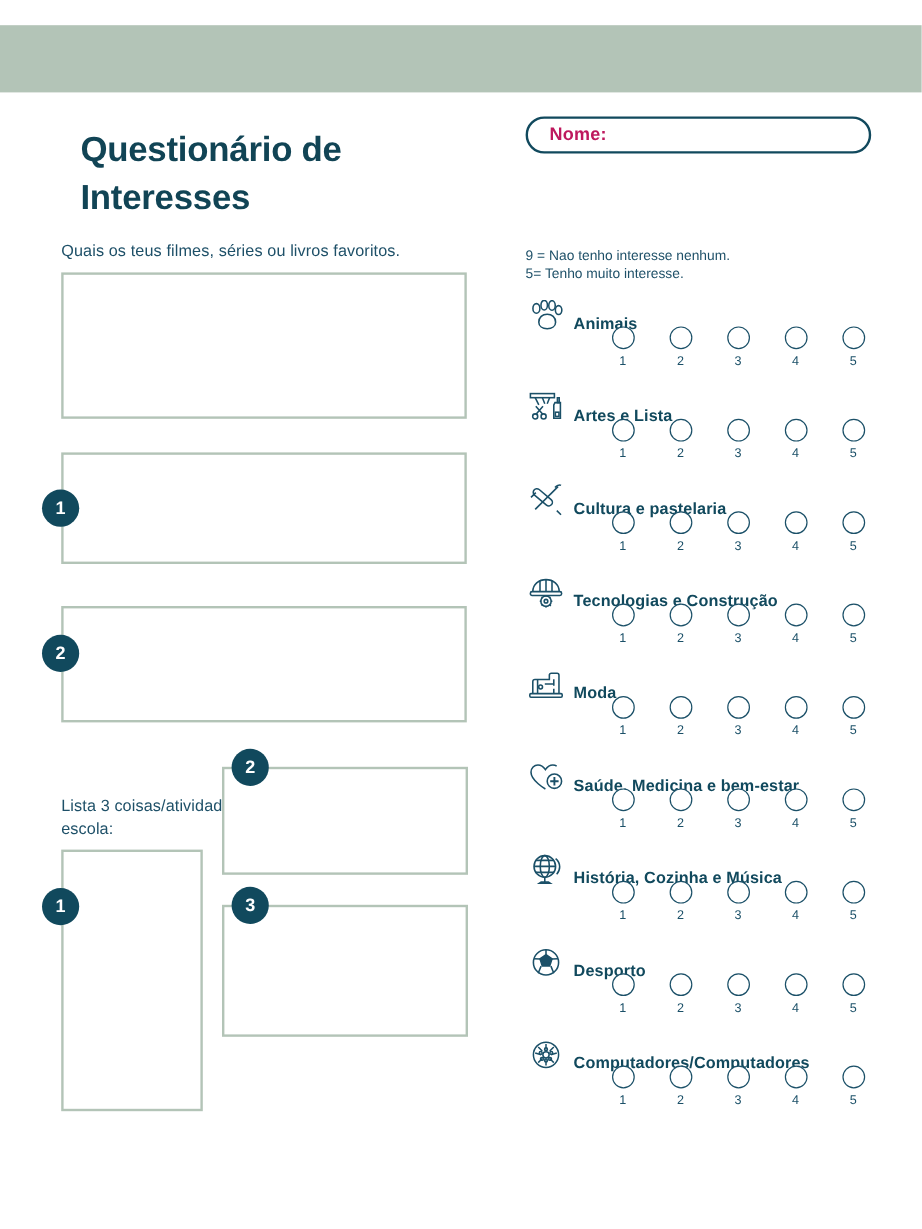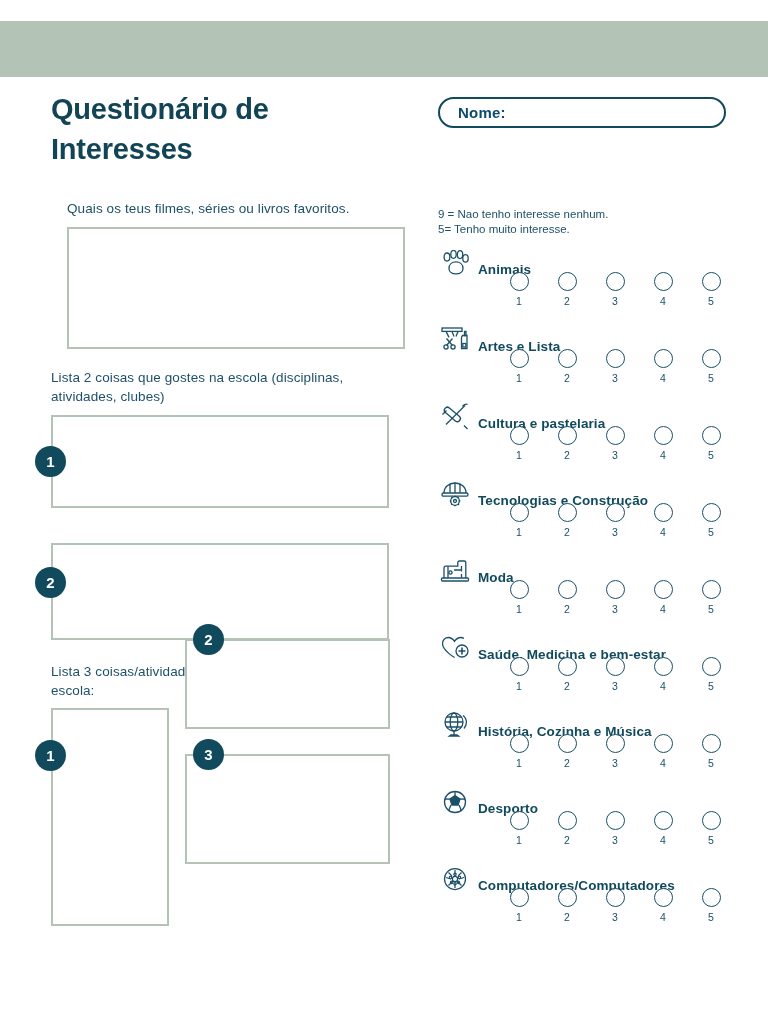--- a/index.html
+++ b/index.html
@@ -21,21 +21,21 @@
 
   
   .page{position:absolute;left:0;top:77px;width:768px;height:947px;}
 
   
   .col-left{position:absolute;left:51px;top:0;width:340px;}
 
   .title{
     font-size:29px;line-height:40px;font-weight:bold;
     color:#114455;letter-spacing:-0.2px;
-    margin:0;padding-top:12px;width:300px;
+    margin:16px;padding-top:12px;width:300px;
   }
 
   .q-label{
     font-size:13.5px;line-height:19px;color:#1e5068;
     margin:0;letter-spacing:0.1px;
   }
 
   .box{
     border:2px solid #b3c4b7;
     background:#ffffff;
@@ -59,21 +59,21 @@
 
   .name-field{
     position:absolute;left:0;top:20px;
     width:288px;height:31px;
     border:2px solid #11495d;
     border-radius:16px;
     box-sizing:border-box;
     display:flex;align-items:center;
   }
   .name-label{
-    font-size:15px;font-weight:bold;color:#0c4a6e;
+    font-size:15px;font-weight:bold;color:#be185d;
     padding-left:18px;letter-spacing:0.2px;
   }
 
   .scale-legend{
     position:absolute;left:0;top:130px;
     font-size:11.5px;line-height:15px;color:#1e5068;
   }
 
   .rating-list{position:absolute;left:0;top:168px;width:292px;}
 
@@ -117,27 +117,26 @@
 <body>
 
 <div class="top-band"></div>
 
 <div class="page">
 
   <div class="col-left">
 
     <h1 class="title">Questionário de Interesses</h1>
 
-    <div style="position:absolute;left:16px;top:122px;width:340px;">
+    <div style="position:absolute;left:0;top:122px;width:340px;">
       <p class="q-label">Quais os teus filmes, séries ou livros favoritos.</p>
       <div class="box" style="margin-top:9px;width:338px;height:122px;"></div>
     </div>
 
     <div style="position:absolute;left:0;top:291px;width:340px;">
-      <p class="q-label">Lista 2 coisas que gostes na escola (disciplinas, atividades, clubes)</p>
       <div style="position:relative;margin-top:9px;">
         <div class="box" style="width:338px;height:93px;"></div>
         <div class="badge" style="left:-16px;top:31px;">1</div>
       </div>
       <div style="position:relative;margin-top:35px;">
         <div class="box" style="width:338px;height:97px;"></div>
         <div class="badge" style="left:-16px;top:24px;">2</div>
       </div>
     </div>
 

